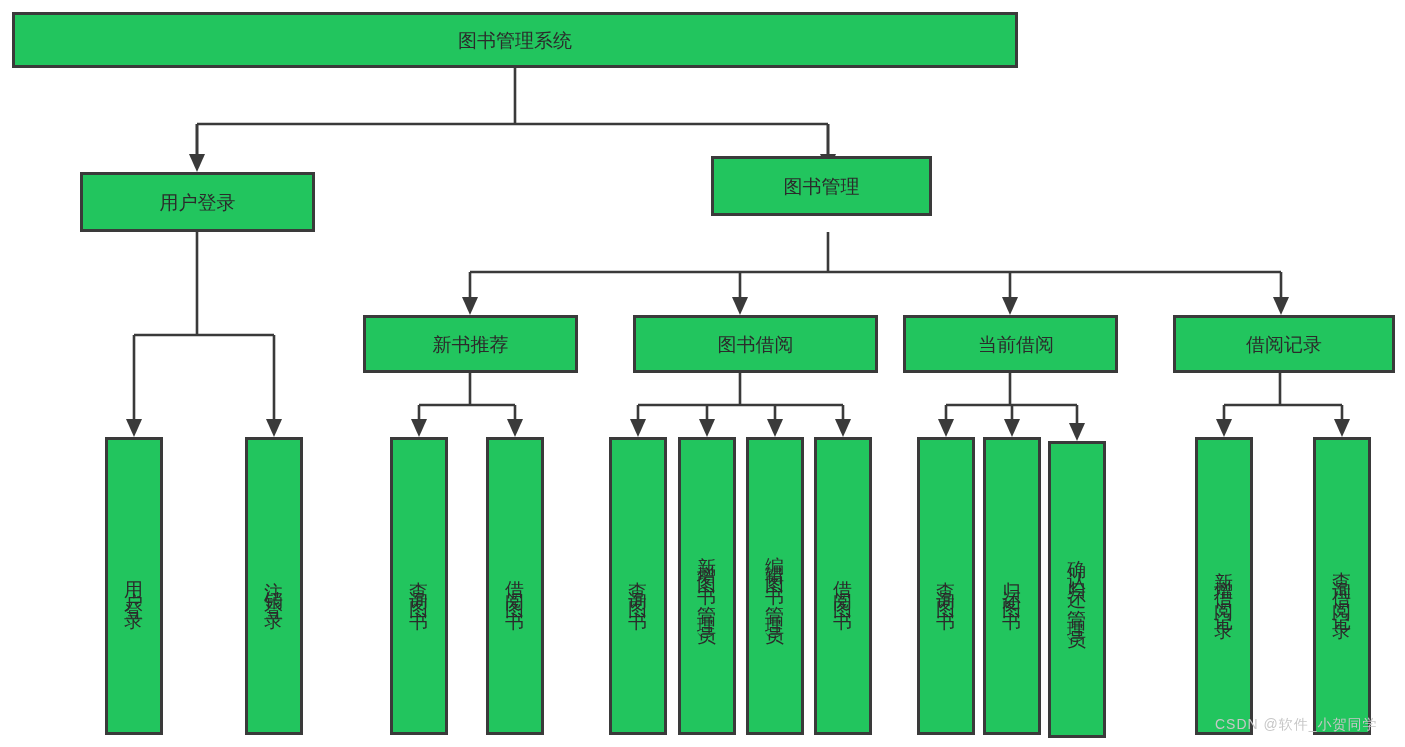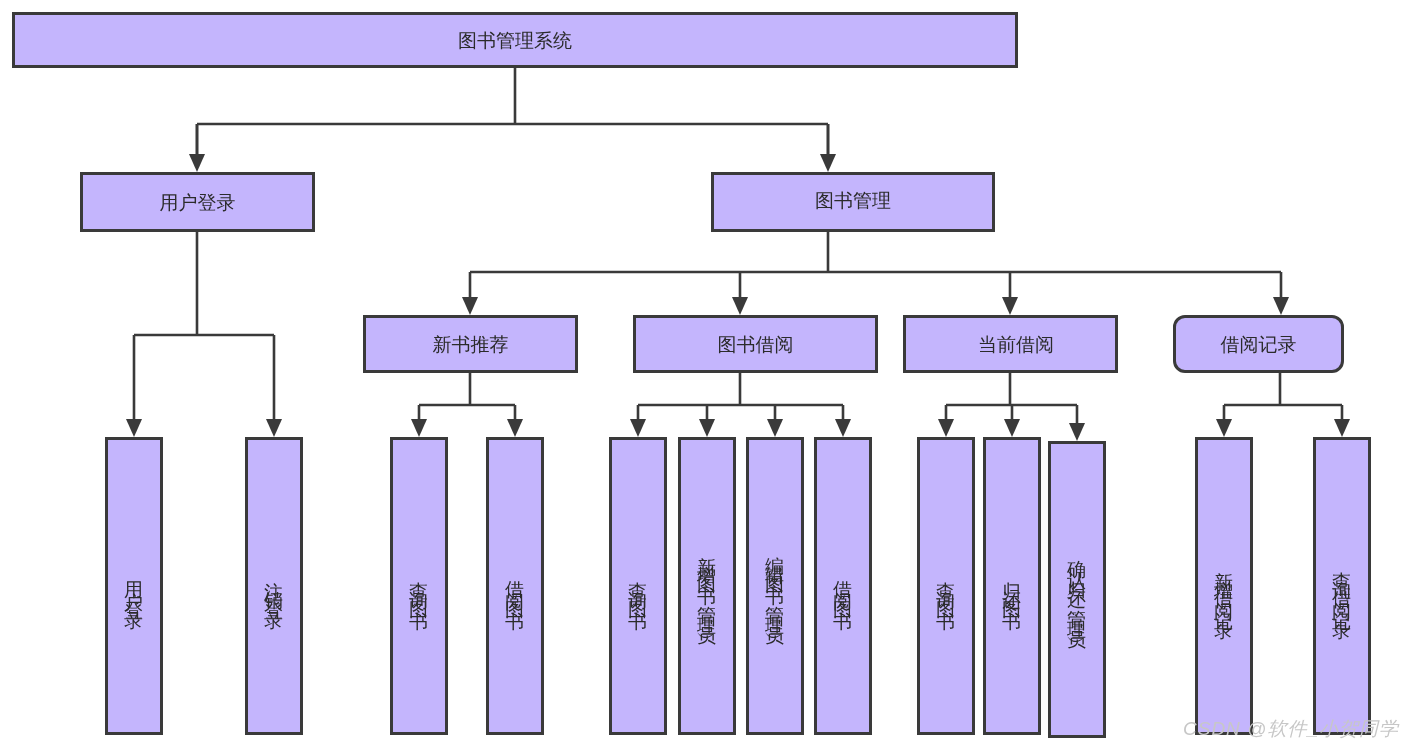--- a/index.html
+++ b/index.html
@@ -14,41 +14,40 @@
     position:relative;
     width:1405px;height:747px;
     background:var(--bg);
     overflow:hidden;
   }
   #connectors{position:absolute;left:0;top:0;width:1405px;height:747px;}
   .node{
     position:absolute;
     box-sizing:border-box;
     border:3px solid var(--line);
-    background:#c4b5fd;
+    background:#22c55e;
     display:flex;align-items:center;justify-content:center;
     color:var(--text);
     font-size:19px;
     line-height:1;
     white-space:nowrap;
   }
   .v-node{
     writing-mode:vertical-rl;
     text-orientation:mixed;
     letter-spacing:10px;
     white-space:normal;
   }
   #watermark{
     position:absolute;
-    left:1183px;top:716px;
-    font-size:19px;
+    left:1215px;top:716px;
+    font-size:14px;
     color:var(--wm);
     letter-spacing:1px;
     z-index:5;
-    font-style:italic;
   }
 </style>
 </head>
 <body>
 
 <div id="canvas">
 
   <svg id="connectors" viewBox="0 0 1405 747" xmlns="http://www.w3.org/2000/svg" aria-hidden="true">
     <g stroke="#3a3a3a" stroke-width="2.6" fill="none">
 
@@ -88,26 +87,26 @@
       <polygon points="1004,419 1020,419 1012,437"></polygon>
       <polygon points="1069,423 1085,423 1077,441"></polygon>
       <polygon points="1216,419 1232,419 1224,437"></polygon>
       <polygon points="1334,419 1350,419 1342,437"></polygon>
     </g>
   </svg>
 
   <div class="node" style="left:12px;top:12px;width:1006px;height:56px;">图书管理系统</div>
 
   <div class="node" style="left:80px;top:172px;width:235px;height:60px;">用户登录</div>
-  <div class="node" style="left:711px;top:172px;width:284px;height:60px;font-family:Liberation Mono, monospace;">图书管理</div>
+  <div class="node" style="left:711px;top:156px;width:221px;height:60px;">图书管理</div>
 
   <div class="node" style="left:363px;top:315px;width:215px;height:58px;">新书推荐</div>
   <div class="node" style="left:633px;top:315px;width:245px;height:58px;">图书借阅</div>
   <div class="node" style="left:903px;top:315px;width:215px;height:58px;padding-left:11px;">当前借阅</div>
-  <div class="node" style="left:1173px;top:315px;width:171px;height:58px;border-radius:12px;">借阅记录</div>
+  <div class="node" style="left:1173px;top:315px;width:222px;height:58px;">借阅记录</div>
 
   <div class="node v-node" style="left:105px;top:437px;width:58px;height:298px;">用户登录</div>
   <div class="node v-node" style="left:245px;top:437px;width:58px;height:298px;">注销登录</div>
 
   <div class="node v-node" style="left:390px;top:437px;width:58px;height:298px;">查询图书</div>
   <div class="node v-node" style="left:486px;top:437px;width:58px;height:298px;">借阅图书</div>
 
   <div class="node v-node" style="left:609px;top:437px;width:58px;height:298px;">查询图书</div>
   <div class="node v-node" style="left:678px;top:437px;width:58px;height:298px;">新增图书（管理员）</div>
   <div class="node v-node" style="left:746px;top:437px;width:58px;height:298px;">编辑图书（管理员）</div>

